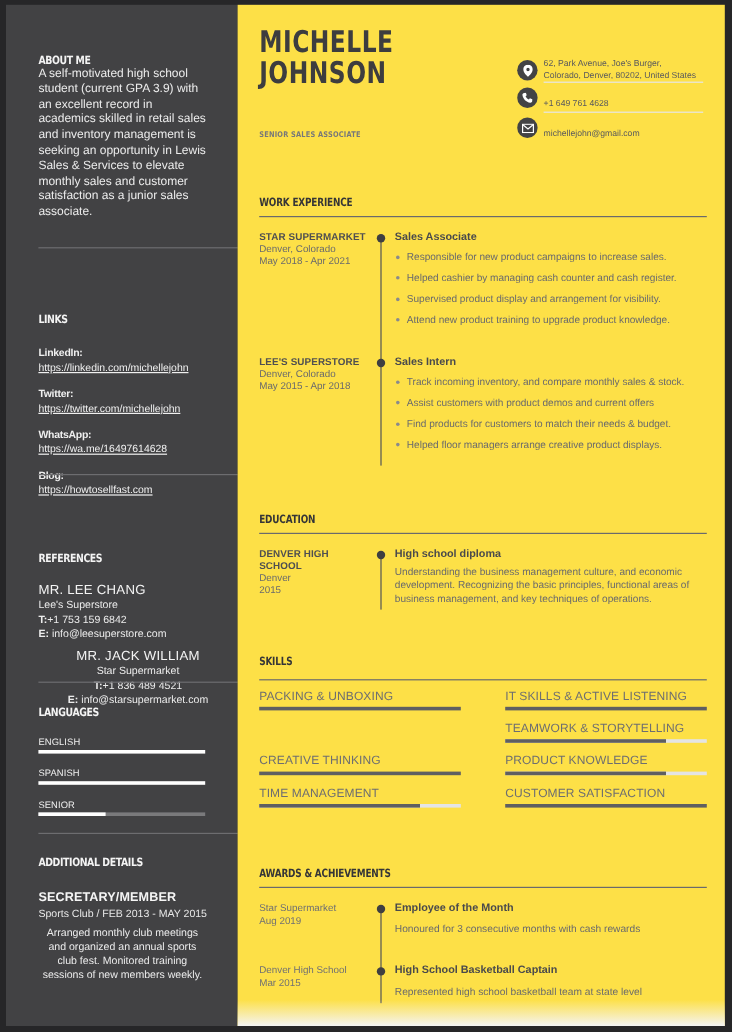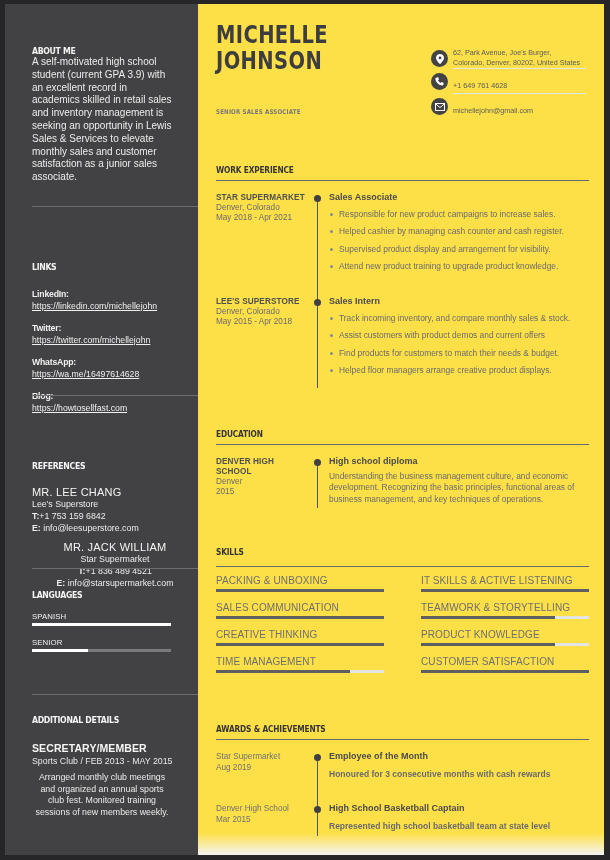--- a/index.html
+++ b/index.html
@@ -59,21 +59,21 @@
   .bullets li { font-size: 8.4px; line-height: 17.3px; color: #6a6a6c; padding-left: 10px; position: relative; white-space: nowrap; }
   .bullets li::before { content: ""; position: absolute; left: 1px; top: 7px; width: 3px; height: 3px; border-radius: 50%; background: #8a8a8c; }
   .r-desc { font-size: 8.4px; line-height: 11.3px; color: #6a6a6c; margin-top: 5px; }
 
   .skill { position: absolute; width: 168px; }
   .skill-name { font-size: 10px; color: #6e6e70; letter-spacing: 0.1px; }
   .skill-track { margin-top: 3px; height: 3px; background: #e4e4e4; }
   .skill-fill { height: 3px; background: #5f5f61; }
 
   .aw-left { position: absolute; left: 18px; font-size: 8.2px; line-height: 10.5px; color: #707072; }
-  .aw-desc { font-size: 8.5px; color: #6a6a6c; margin-top: 8px; font-weight: bold; }
+  .aw-desc { font-size: 8.5px; color: #6a6a6c; margin-top: 8px; }
 
   .fade { position: absolute; left: 0; right: 0; bottom: 0; height: 22px; background: linear-gradient(to bottom, rgba(255,255,255,0), #f4f4f4); }
 </style>
 </head>
 <body>
 
 <div class="page">
 
   <aside class="sidebar">
 
@@ -116,20 +116,26 @@
         <div class="ref-name">MR. JACK WILLIAM</div>
         <div class="ref-line">Star Supermarket</div>
         <div class="ref-line"><b>T:</b><span>+1 836 489 4521</span></div>
         <div class="ref-line"><b>E:</b> <span>info@starsupermarket.com</span></div>
       </div>
     </section>
     <div class="sb-divider" style="top:564px;"></div>
 
     <section class="sb-section" style="top:585px;">
       <h2 class="sb-title">LANGUAGES</h2>
+      <div class="lang" style="margin-top:14px;">
+        <div class="lang-name">ENGLISH</div>
+        <div class="lang-track">
+            <div class="lang-fill" style="width:100%;"></div>
+          </div>
+      </div>
       <div class="lang" style="margin-top:12px;">
         <div class="lang-name">SPANISH</div>
         <div class="lang-track">
             <div class="lang-fill" style="width:100%;"></div>
           </div>
       </div>
       <div class="lang" style="margin-top:12px;">
         <div class="lang-name">SENIOR</div>
         <div class="lang-track">
             <div class="lang-fill" style="width:40%;"></div>
@@ -240,26 +246,20 @@
 
     <h2 class="section-title" style="top:542px;">SKILLS</h2>
     <div class="section-rule" style="top:562px;"></div>
 
     <div class="skill" style="left:18px; top:571px;">
       <div class="skill-name">PACKING &amp; UNBOXING</div>
       <div class="skill-track">
           <div class="skill-fill" style="width:100%;"></div>
         </div>
     </div>
-    <div class="skill" style="left:18px; top:598px;">
-      <div class="skill-name">SALES COMMUNICATION</div>
-      <div class="skill-track">
-          <div class="skill-fill" style="width:100%;"></div>
-        </div>
-    </div>
     <div class="skill" style="left:18px; top:625px;">
       <div class="skill-name">CREATIVE THINKING</div>
       <div class="skill-track">
           <div class="skill-fill" style="width:100%;"></div>
         </div>
     </div>
     <div class="skill" style="left:18px; top:652px;">
       <div class="skill-name">TIME MANAGEMENT</div>
       <div class="skill-track">
           <div class="skill-fill" style="width:80%;"></div>

